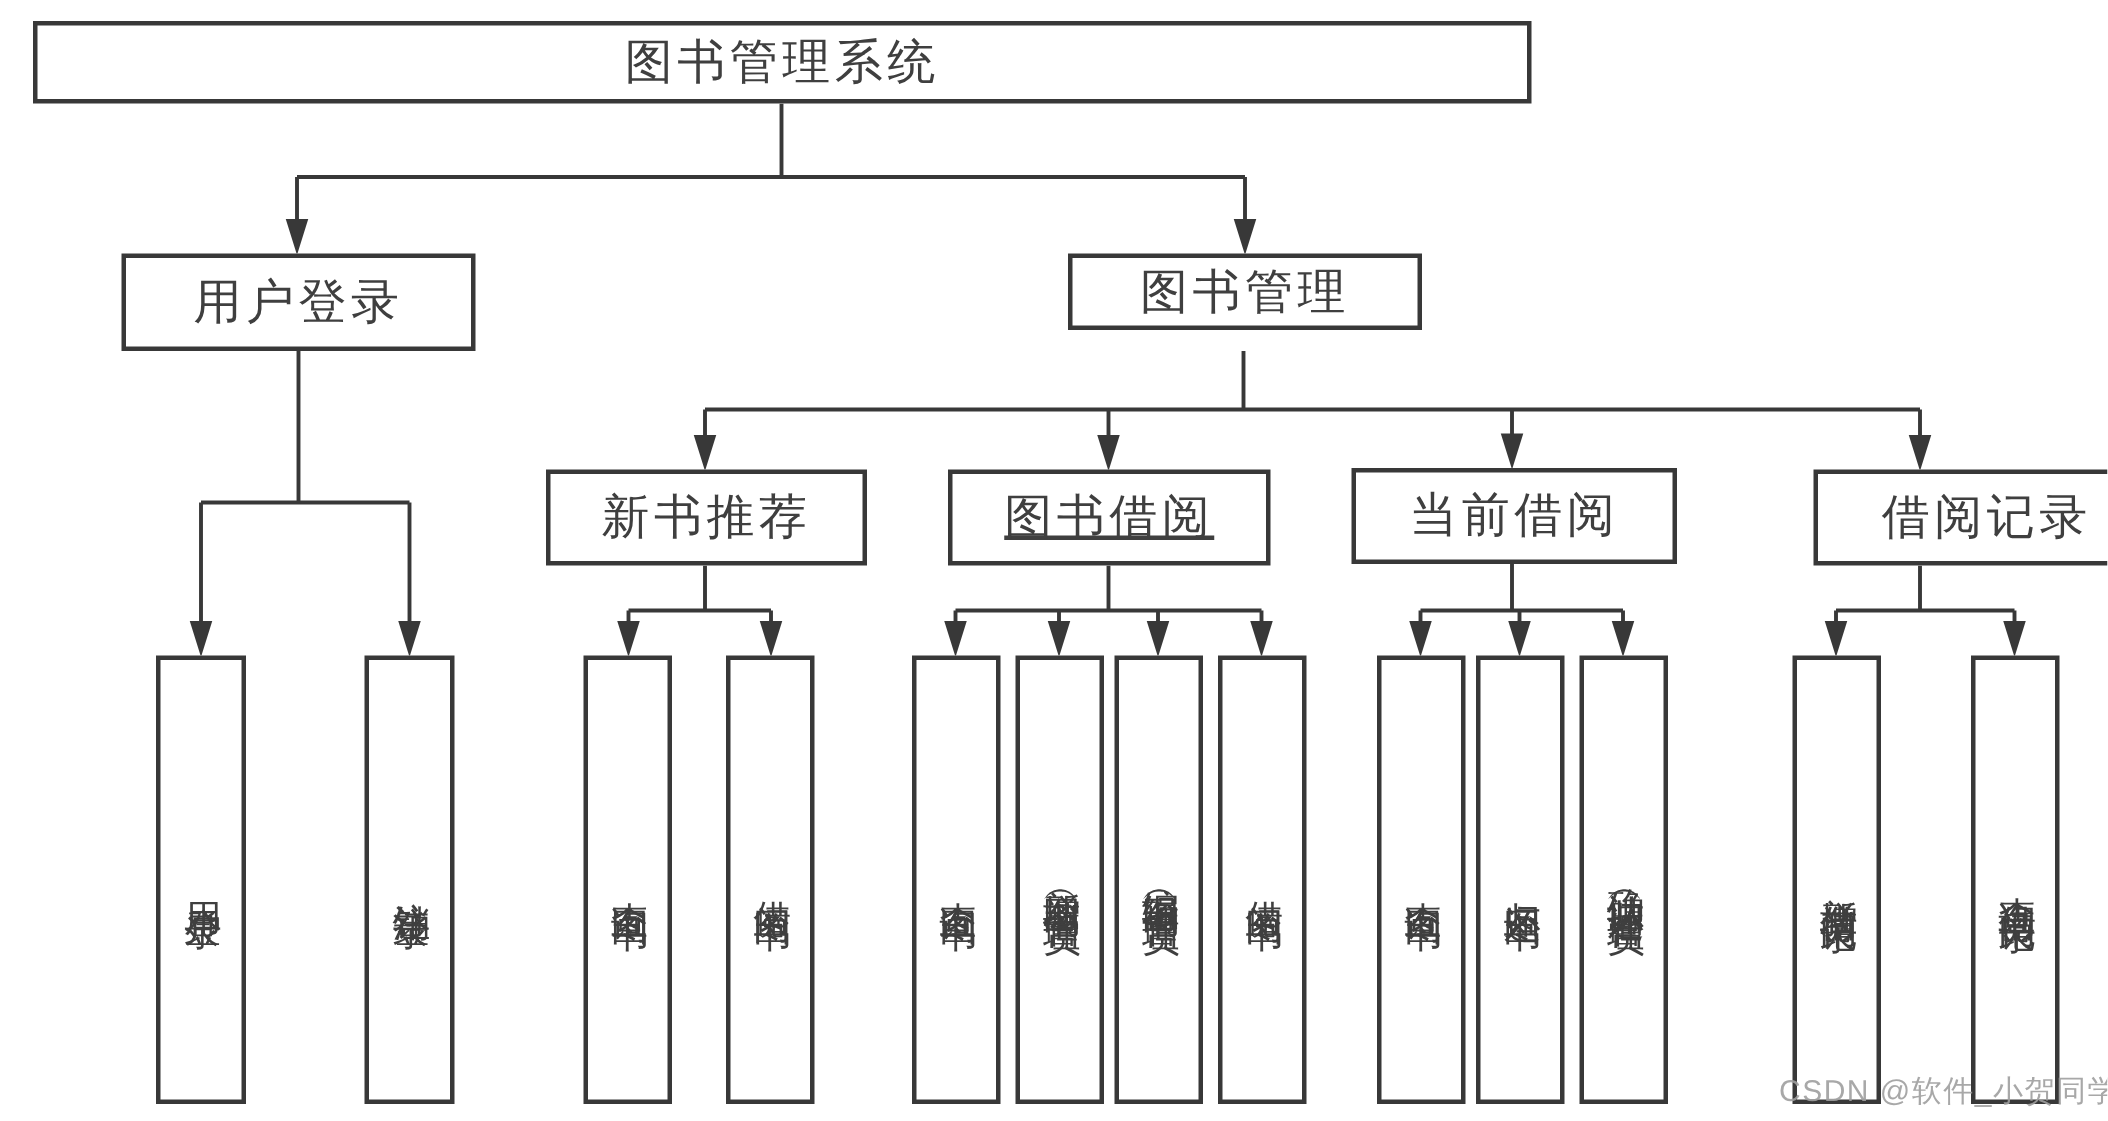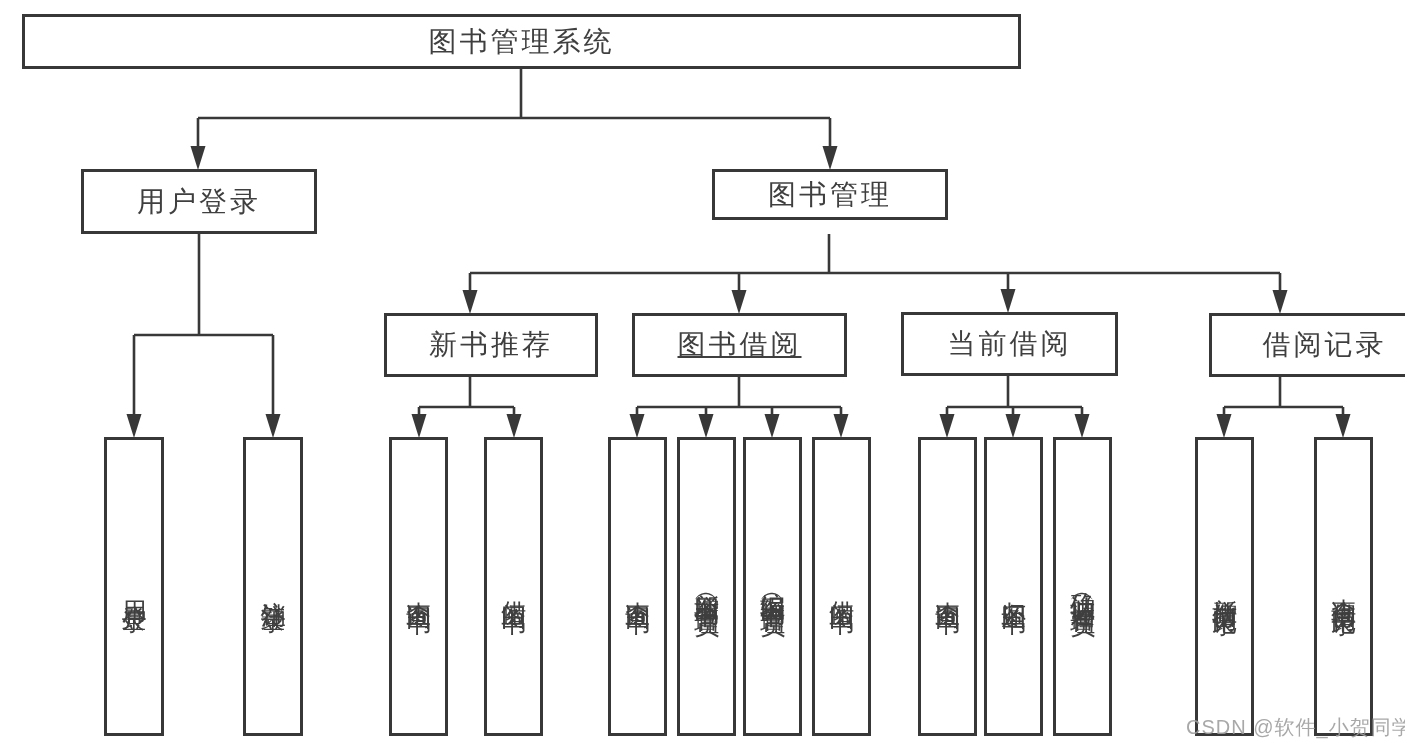--- a/index.html
+++ b/index.html
@@ -26,39 +26,39 @@
     position: absolute;
     box-sizing: border-box;
     border: 3px solid #383838;
     background: #ffffff;
     display: flex;
     align-items: center;
     justify-content: center;
     color: #3f3f3f;
   }
   .hbox {
-    font-size: 28px;
+    font-size: 32px;
     letter-spacing: 3px;
     white-space: nowrap;
   }
   .vbox span {
     writing-mode: vertical-rl;
     text-orientation: mixed;
     font-size: 25px;
     letter-spacing: 3px;
     line-height: 1.1;
     color: #3f3f3f;
   }
   
   .b-root            { left: 22px;   top: 14px;  width: 999px; height: 55px; }
   
   .b-user-login      { left: 81px;   top: 169px; width: 236px; height: 65px; }
   .b-book-mgmt       { left: 712px;  top: 169px; width: 236px; height: 51px; }
   
-  .b-new-book-rec    { left: 364px;  top: 313px; width: 214px; height: 64px; margin-left: 20px; }
+  .b-new-book-rec    { left: 364px;  top: 313px; width: 214px; height: 64px; }
   .b-book-borrow     { left: 632px;  top: 313px; width: 215px; height: 64px; text-decoration: underline; }
   .b-current-borrow  { left: 901px;  top: 312px; width: 217px; height: 64px; justify-content: center; }
   .b-borrow-records  { left: 1173px; top: 313px; width: 231px; height: 64px; margin-left: 36px; }
   
   .leaf { top: 437px; width: 60px; height: 299px; }
   .l-user-login  { left: 104px; }
   .l-logout      { left: 243px; }
   .l-nbr-query   { left: 389px; width: 59px; }
   .l-nbr-borrow  { left: 484px; width: 59px; }
   .l-bb-query    { left: 608px; width: 59px; }

